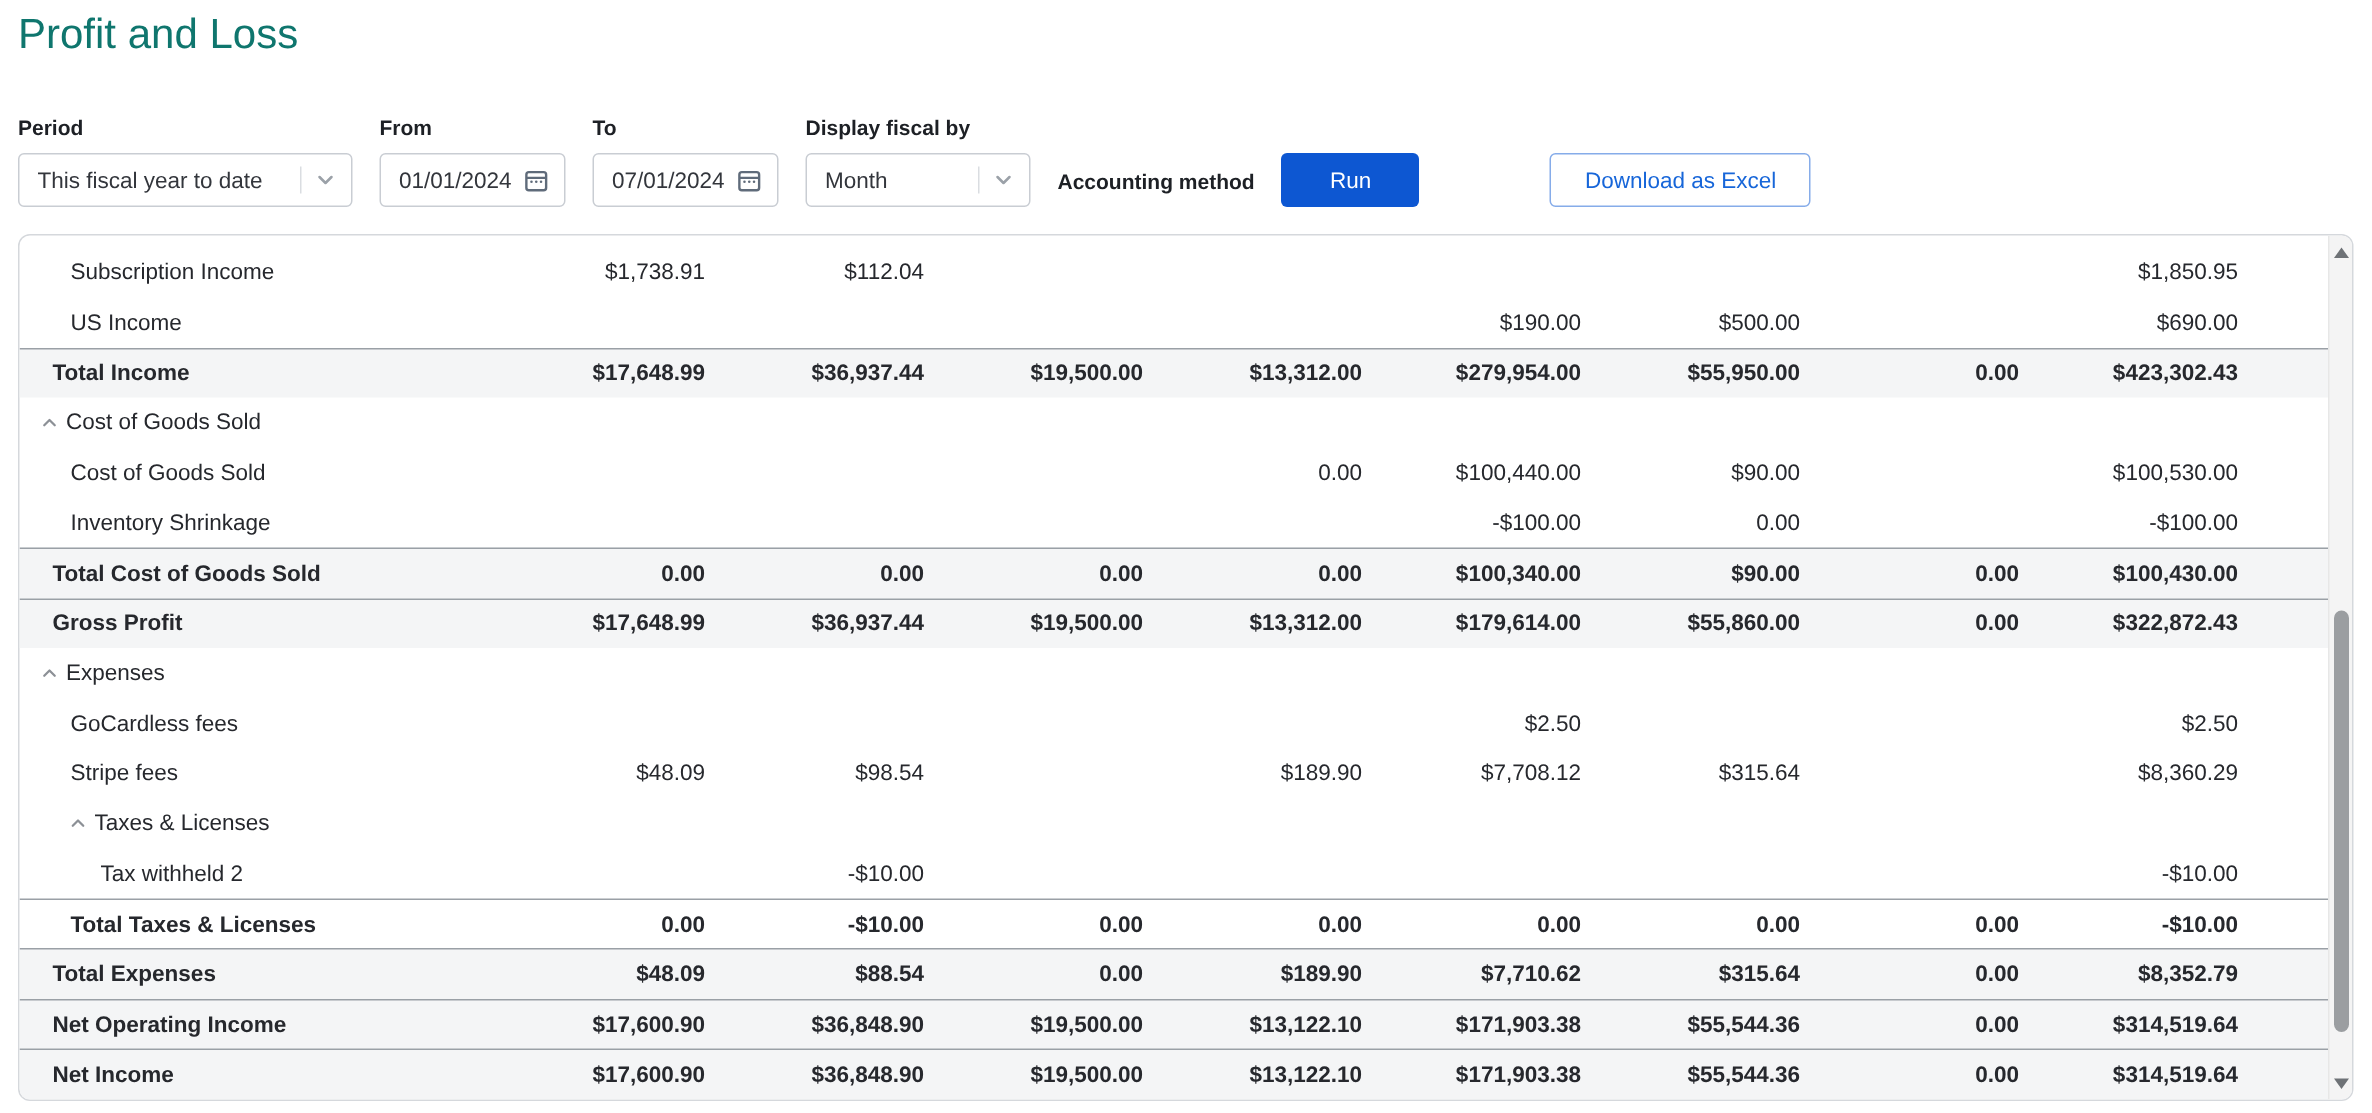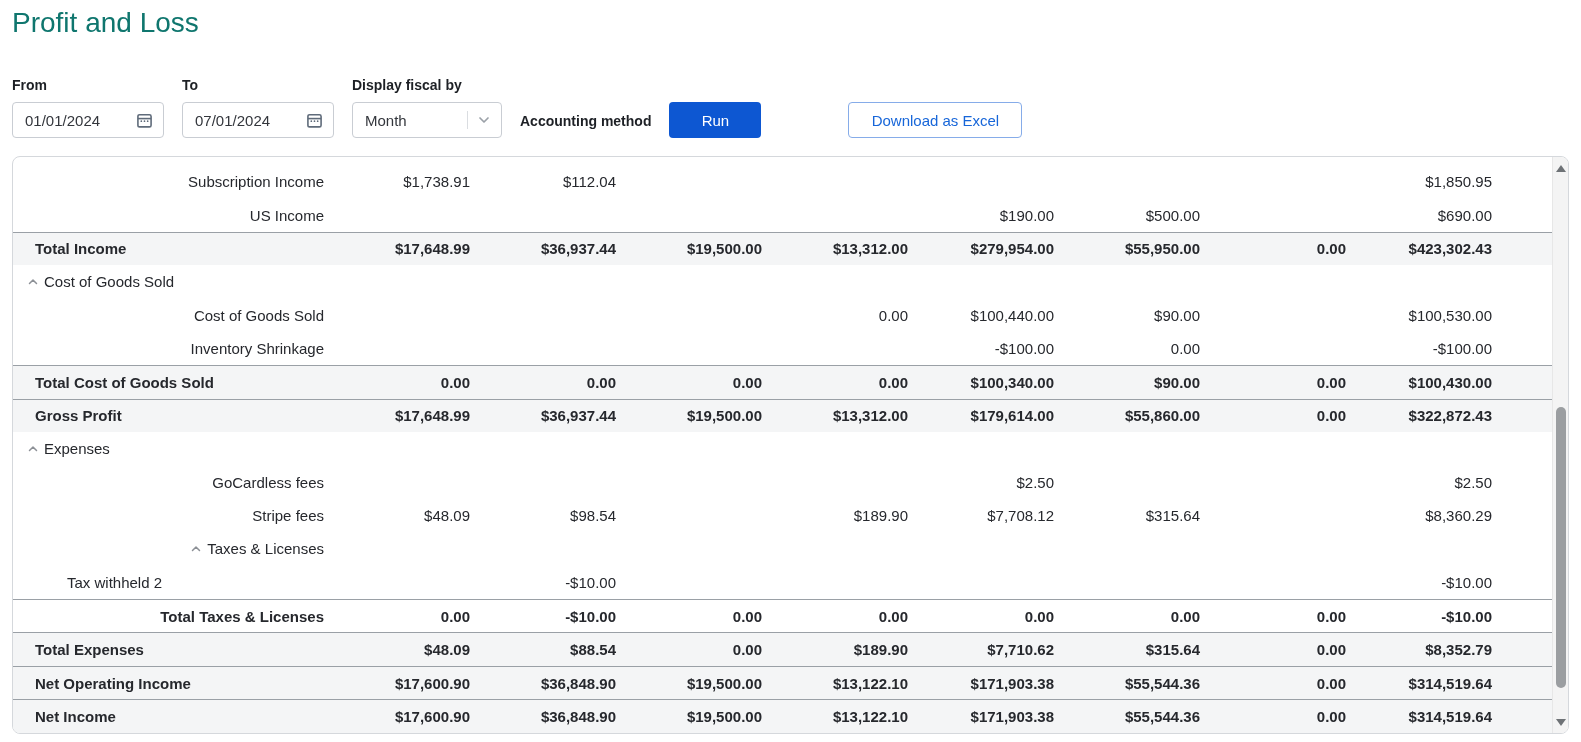--- a/index.html
+++ b/index.html
@@ -21,21 +21,21 @@
   .filters{margin-top:38px;display:flex;gap:18px;align-items:flex-end;}
   .fgroup{display:flex;flex-direction:column;}
   .flabel{font-size:14px;line-height:14px;font-weight:700;color:#1d2025;margin-bottom:10px;}
   .control{
     height:36px;border:1px solid #c9cdd3;border-radius:4px;background:#fff;
     display:flex;align-items:center;padding:0 10px 0 12px;font-size:15px;color:#33363c;
     cursor:pointer;
   }
   .control .val{flex:1;white-space:nowrap;overflow:hidden;}
   .sep{width:1px;height:18px;background:#dadde1;margin:0 9px 0 6px;flex:none;}
-  .w-period{width:223px;} .w-date{width:152px;} .w-sel{width:150px;}
+  .w-period{width:223px;} .w-date{width:124px;} .w-sel{width:150px;}
   .btn-run{
     width:92px;height:36px;border:none;border-radius:4px;background:var(--accent);
     color:#ffffff;font-family:inherit;font-size:15px;font-weight:400;cursor:pointer;
   }
   .btn-download{
     width:174px;height:36px;border:1px solid var(--link-border);border-radius:4px;background:#fff;
     color:var(--link);font-family:inherit;font-size:15px;cursor:pointer;margin-left:69px;
   }
   .icon{flex:none;display:inline-flex;}
 
@@ -44,21 +44,21 @@
     position:relative;margin-top:18px;height:578px;background:#fff;
     border:1px solid var(--border-light);border-radius:8px;overflow:hidden;padding-top:8px;
   }
   .row{
     display:flex;align-items:center;height:33.4px;padding-right:76px;
     font-size:15px;color:var(--text);
   }
   .label-cell{flex:1;display:flex;align-items:center;min-width:0;padding-left:22px;}
   .caret{margin-right:5px;display:inline-flex;flex:none;cursor:pointer;}
   .cell{width:146px;flex:none;text-align:right;white-space:nowrap;}
-  .level-1 .label-cell{padding-left:34px;justify-content:flex-end;}
+  .level-1 .label-cell{padding-left:34px;}
   .level-2 .label-cell{padding-left:54px;}
   .type-section.level-0 .label-cell{padding-left:14px;}
   .type-section.level-1 .label-cell{padding-left:33px;}
   .type-total,.type-subtotal{font-weight:700;border-top:1px solid var(--border-strong);}
   .type-total{background:var(--total-row-bg);}
 
   
   .scrollbar{
     position:absolute;top:0;right:0;bottom:0;width:16px;
     background:#f4f4f4;border-left:1px solid #e7e7e7;
@@ -69,20 +69,32 @@
   .tri-down{width:0;height:0;border-left:5px solid transparent;border-right:5px solid transparent;border-top:7px solid #6e7276;}
   .thumb{position:absolute;left:3px;width:10px;top:250px;height:281px;background:var(--scrollbar-thumb);border-radius:6px;cursor:pointer;}
 </style>
 </head>
 <body>
 
 <h1>Profit and Loss</h1>
 
 <div class="filters">
 
+  <div class="fgroup">
+    <div class="flabel">Period</div>
+    <div class="control w-period">
+      <span class="val">This fiscal year to date</span>
+      <span class="sep"></span>
+      <span class="icon">
+        <svg width="14" height="14" viewBox="0 0 14 14">
+            <path d="M3 5l4 4 4-4" fill="none" stroke="#9ba1a8" stroke-width="1.7" stroke-linecap="round" stroke-linejoin="round"></path>
+          </svg>
+      </span>
+    </div>
+  </div>
 
   <div class="fgroup">
     <div class="flabel">From</div>
     <div class="control w-date">
       <span class="val">01/01/2024</span>
       <span class="icon">
         <svg width="17" height="17" viewBox="0 0 16 16">
             <rect x="1.8" y="2.6" width="12.4" height="11.4" rx="1.6" fill="none" stroke="#5f6b7a" stroke-width="1.5"></rect>
             <line x1="1.8" y1="6.2" x2="14.2" y2="6.2" stroke="#5f6b7a" stroke-width="1.5"></line>
             <circle cx="5" cy="8.6" r="0.8" fill="#5f6b7a"></circle>

